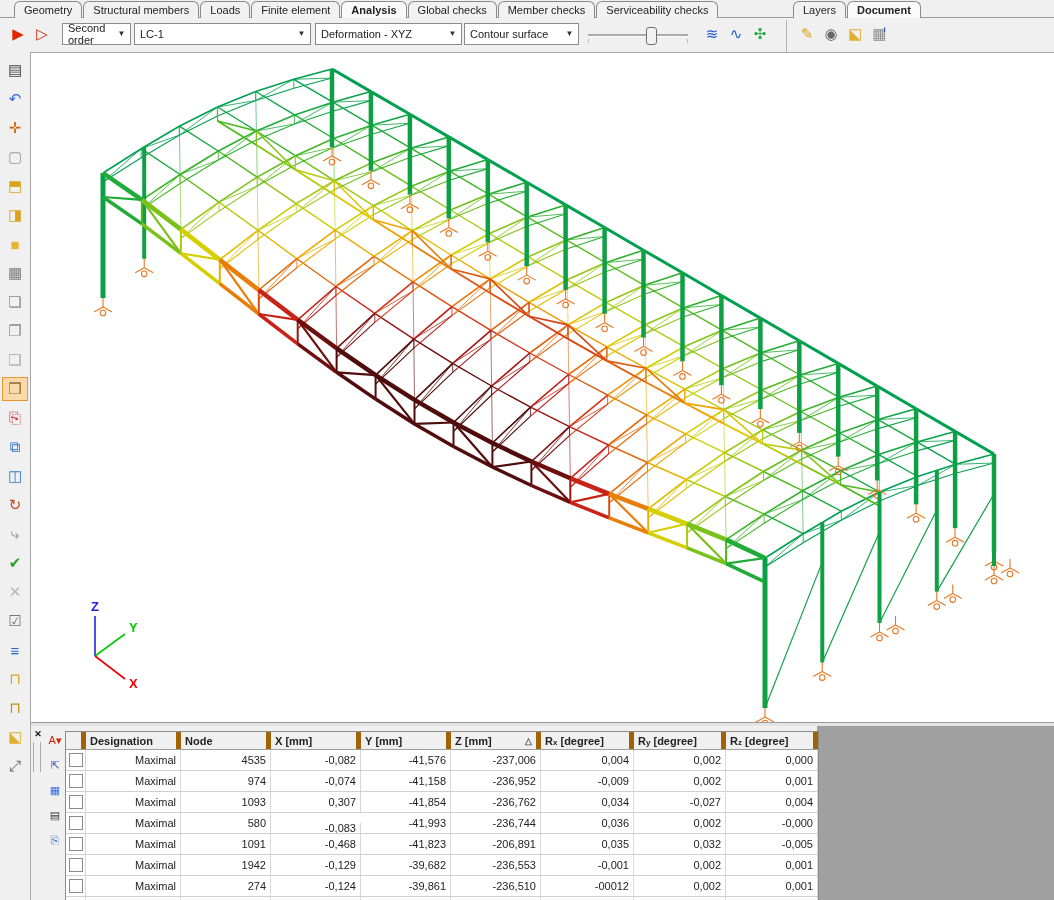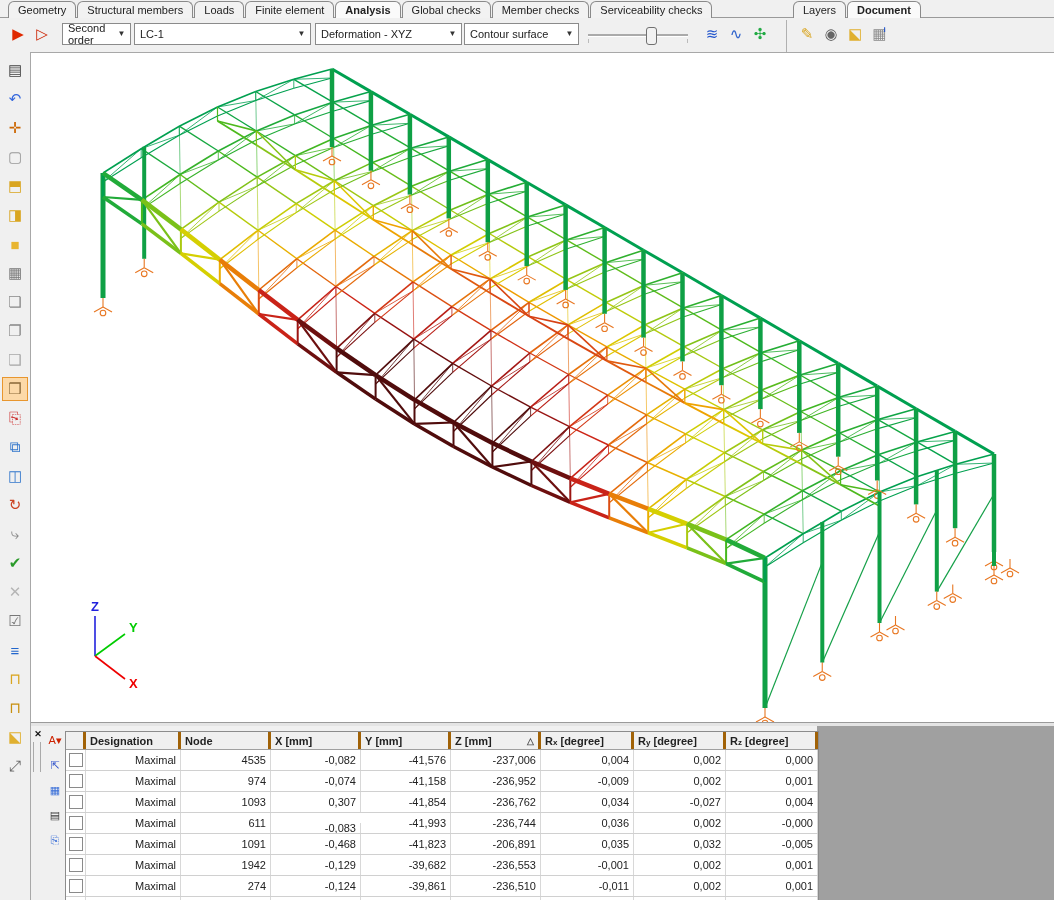--- a/index.html
+++ b/index.html
@@ -4,21 +4,21 @@
 <style>
   html,body{margin:0;padding:0;}
   body{width:1054px;height:900px;overflow:hidden;background:#f0f0f0;
        font-family:"Liberation Sans", sans-serif;font-size:11px;color:#222;position:relative;}
   
   #tabrow{position:absolute;left:0;top:0;width:1054px;height:18px;}
   .tab{display:inline-block;height:15px;line-height:15px;padding:1px 9px 0 9px;margin-right:1px;
        border:1px solid #8a8a8a;border-bottom:none;border-radius:6px 6px 0 0;background:#f2f2f2;
        vertical-align:bottom;cursor:default;}
   .tab.active{font-weight:bold;background:#fafafa;}
-  #main-tabs{position:absolute;left:8px;bottom:0;text-decoration:underline;}
+  #main-tabs{position:absolute;left:14px;bottom:0;text-decoration:underline;}
   #right-tabs{position:absolute;left:793px;bottom:0;}
   #tab-underline{position:absolute;left:0;right:0;bottom:0;height:1px;background:#9a9a9a;}
   
   #toolbar{position:absolute;left:0;top:18px;width:1054px;height:34px;background:#f0f0f0;
            border-bottom:1px solid #a8a8a8;}
   .tb{position:absolute;top:5px;height:22px;display:flex;align-items:center;}
   .icon-btn{width:24px;height:24px;display:flex;align-items:center;justify-content:center;
             font-size:15px;cursor:default;}
   .combo{height:20px;background:#fff;border:1px solid #8b8b8b;display:flex;align-items:center;
          padding-left:5px;position:relative;font-size:11px;}
@@ -54,21 +54,21 @@
               border-left:1px solid #aaa;border-right:1px solid #aaa;}
   .rp-icon{position:absolute;left:14px;width:20px;height:20px;display:flex;align-items:center;
            justify-content:center;font-size:13px;}
   
   #table{position:absolute;left:34px;top:5px;width:752px;height:169px;overflow:hidden;
          background:#fff;border:1px solid #8c8c8c;}
   .trow{display:flex;height:20px;border-bottom:1px solid #d0d0d0;background:#fff;}
   .trow.head{height:17px;background:#f0f0f0;border-bottom:1px solid #a0a0a0;font-weight:bold;}
   .tc{border-right:1px solid #d8d8d8;box-sizing:border-box;display:flex;align-items:center;
       padding:0 4px;overflow:hidden;white-space:nowrap;}
-  .trow.head .tc{border-right:3px solid #a16207;}
+  .trow.head .tc{border-right:5px solid #a16207;}
   .tc.num{justify-content:flex-end;}
   .tc .sub{font-size:8px;vertical-align:sub;line-height:6px;margin-top:4px;}
   .tc .sort{margin-left:auto;font-size:9px;color:#555;}
   .cbx{width:12px;height:12px;border:1px solid #8a8a8a;background:#fff;margin:0 auto;}
 </style>
 </head>
 <body>
 
 <div id="tabrow">
   <div id="tab-underline"></div>
@@ -1171,21 +1171,21 @@
         <div class="tc num" style="width: 90px;">-236,762</div>
         <div class="tc num" style="width: 93px;">0,034</div>
         <div class="tc num" style="width: 92px;">-0,027</div>
         <div class="tc num" style="width: 92px;">0,004</div>
       </div>
       <div class="trow">
         <div class="tc" style="width: 20px; padding: 0px;">
           <div class="cbx"></div>
         </div>
         <div class="tc num" style="width: 95px;">Maximal</div>
-        <div class="tc num" style="width: 90px;">611</div>
+        <div class="tc num" style="width: 90px;">580</div>
         <div class="tc num" style="width: 90px; margin-top: 10px;">-0,083</div>
         <div class="tc num" style="width: 90px;">-41,993</div>
         <div class="tc num" style="width: 90px;">-236,744</div>
         <div class="tc num" style="width: 93px;">0,036</div>
         <div class="tc num" style="width: 92px;">0,002</div>
         <div class="tc num" style="width: 92px;">-0,000</div>
       </div>
       <div class="trow">
         <div class="tc" style="width: 20px; padding: 0px;">
           <div class="cbx"></div>
@@ -1214,21 +1214,21 @@
       </div>
       <div class="trow">
         <div class="tc" style="width: 20px; padding: 0px;">
           <div class="cbx"></div>
         </div>
         <div class="tc num" style="width: 95px;">Maximal</div>
         <div class="tc num" style="width: 90px;">274</div>
         <div class="tc num" style="width: 90px;">-0,124</div>
         <div class="tc num" style="width: 90px;">-39,861</div>
         <div class="tc num" style="width: 90px;">-236,510</div>
-        <div class="tc num" style="width: 93px;">-0,011</div>
+        <div class="tc num" style="width: 93px;">-00012</div>
         <div class="tc num" style="width: 92px;">0,002</div>
         <div class="tc num" style="width: 92px;">0,001</div>
       </div>
       <div class="trow">
         <div class="tc" style="width: 20px; padding: 0px;"></div>
         <div class="tc num" style="width: 95px;"></div>
         <div class="tc num" style="width: 90px;"></div>
         <div class="tc num" style="width: 90px;"></div>
         <div class="tc num" style="width: 90px;"></div>
         <div class="tc num" style="width: 90px;"></div>

